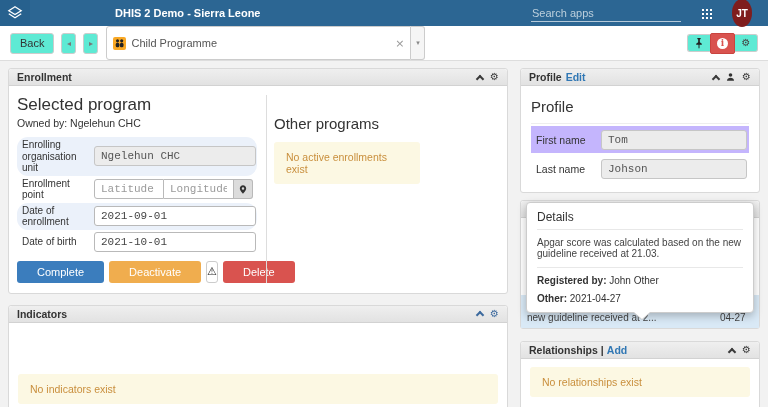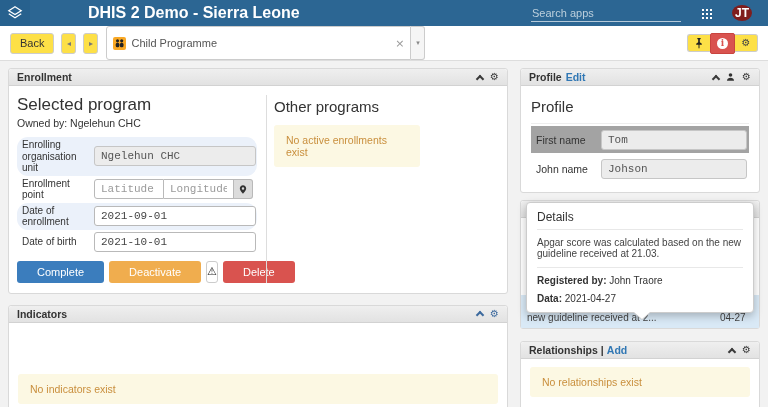--- a/index.html
+++ b/index.html
@@ -3,30 +3,30 @@
 <meta charset="utf-8">
 <style>
   * { box-sizing: border-box; margin: 0; padding: 0; }
   html,body { width:768px; height:407px; overflow:hidden; }
   body { font-family:"Liberation Sans", sans-serif; font-size:11px; color:#333; background:#f2f2f2; }
   .glyph { font-family:"DejaVu Sans", sans-serif; }
 
   
   .topbar { height:26px; background:#2c6693; display:flex; align-items:center; }
   .logo-box { width:30px; height:26px; background:#27618e; display:flex; align-items:center; justify-content:center; }
-  .top-title { color:#fff; font-weight:bold; font-size:16px; margin-left:42px;padding-left:16px; }
+  .top-title { color:#fff; font-weight:bold; font-size:11px; margin-left:69px;padding-left:16px; }
   .top-right { margin-left:auto; display:flex; align-items:center; margin-right:16px; gap:20px; }
   .search-apps { width:150px; background:transparent; border:none; border-bottom:1px solid rgba(255,255,255,.65); color:#fff; font-size:11px; padding:2px 1px; outline:none; }
   .search-apps::placeholder { color:#bccfdc; }
   .grid-icon { width:11px; height:11px; background-image:radial-gradient(circle,#fff 1.3px,transparent 1.4px); background-size:4px 4px; }
-  .avatar { width:20px; height:16px; border-radius:50%; background:#7f1d1d; color:#fff; font-size:12px; font-weight:bold; display:flex; align-items:center; justify-content:center; }
+  .avatar { width:20px; height:28px; border-radius:50%; background:#7f1d1d; color:#fff; font-size:10px; font-weight:bold; display:flex; align-items:center; justify-content:center; }
 
   
   .toolbar { height:35px; background:#fff; border-bottom:1px solid #ddd; display:flex; align-items:center; padding:0 10px; }
-  .btn-plain { background:#fde047; border:1px solid #ccc; border-radius:3px; font-size:11px; color:#333; height:21px; padding:0 9px; display:flex; align-items:center; justify-content:center; }
+  .btn-plain { background:#5eead4; border:1px solid #ccc; border-radius:3px; font-size:11px; color:#333; height:21px; padding:0 9px; display:flex; align-items:center; justify-content:center; }
   .nav-arrow { width:15px; padding:0; margin-left:7px; color:#777; font-size:8px; }
   .program-select { margin-left:8px; display:flex; align-items:stretch; height:34px; }
   .ps-box { width:305px; border:1px solid #ccc; border-radius:3px 0 0 3px; background:#fff; display:flex; align-items:center; padding:0 6px; gap:5px; }
   .app-icon { width:13px; height:13px; border-radius:2px; background:#f9a825; display:flex; align-items:center; justify-content:center; flex:none; }
   .ps-label { color:#555; flex:1; }
   .ps-clear { color:#999; font-size:11px; }
   .ps-caret { width:14px; border:1px solid #ccc; border-left:none; border-radius:0 3px 3px 0; background:#f5f5f5; color:#888; font-size:7px; display:flex; align-items:center; justify-content:center; }
   .tb-right { margin-left:auto; display:flex; align-items:center; }
   .tb-right .btn-sm { width:23px; height:18px; padding:0; display:flex; align-items:center; justify-content:center; }
   .btn-pin { border-radius:3px 0 0 3px; border-right:none; }
@@ -64,35 +64,35 @@
   .inp.half { width:70px; border-radius:3px 0 0 3px; }
   .inp.half2 { width:70px; border-radius:0; border-left:none; }
   .inp::placeholder { color:#9a9a9a; }
   .geo-btn { width:19px; height:20px; background:#dcdcdc; border:1px solid #b9b9b9; border-left:none; border-radius:0 3px 3px 0; display:flex; align-items:center; justify-content:center; }
   .btn-row { display:flex; align-items:center; gap:5px; margin-top:7px; }
   .btn { border:none; border-radius:3px; color:#fff; font-size:11px; height:22px; padding:0 20px; font-family:"Liberation Sans",sans-serif; }
   .btn-complete { background:#3b7dbd; }
   .btn-deactivate { background:#f0ad4e; }
   .btn-warn { background:#fff; border:1px solid #ccc; color:#222; width:24px; padding:0; font-size:11px; }
   .btn-delete { background:#d9534f; margin-left:auto; }
-  .h-other { font-size:15px; font-weight:normal; margin:3px 0 10px; }
+  .h-other { font-size:15px; font-weight:normal; margin:20px 0 10px; }
   .op-alert { width:146px; }
 
   
   .ind-body { padding:7px 9px 13px;margin-top:44px; }
 
   
   .tl-card { margin-top:13px; height:95px; }
   .tl-body { position:relative; padding:8px; height:76px; }
 
   
   .prof-body { padding:8px 10px 10px; }
   .h-prof { font-size:15px; font-weight:normal; margin:4px 0 0; padding-bottom:8px; border-bottom:1px solid #eee; }
   .prof-row { display:flex; align-items:center; min-height:27px; margin-top:2px; }
-  .prof-row.stripe { background:#a3a3a3; }
+  .prof-row.stripe { background:#c4b5fd; }
   .prof-label { width:68px; flex:none; font-size:10.5px; padding-left:5px; }
   .prof-field { flex:1; padding:3px 2px; }
 
   
   .notes-card { position:relative; margin-top:7px; height:129px; }
   .note-row { margin-top:77px; background:#d9e9f6; display:flex; padding:4px 6px; font-size:10px; color:#444; line-height:1.25; }
   .note-text { flex:1; padding-right:4px; }
   .note-date { width:33px; flex:none; text-align:left; }
   .popup { position:absolute; top:1px; left:5px; width:228px; background:#fff; border:1px solid #ccc; border-radius:4px; box-shadow:0 3px 9px rgba(0,0,0,.25); padding:7px 10px 8px; z-index:5; }
   .popup-title { font-size:12px; color:#333; padding-bottom:5px; border-bottom:1px solid #e8e8e8; }
@@ -282,21 +282,21 @@
       </div>
       <div class="prof-body">
         <div class="h-prof">Profile</div>
         <div class="prof-row stripe">
           <div class="prof-label">First name</div>
           <div class="prof-field">
             <input class="inp ro" readonly="" value="Tom" style="">
           </div>
         </div>
         <div class="prof-row">
-          <div class="prof-label">John name</div>
+          <div class="prof-label">Last name</div>
           <div class="prof-field">
             <input class="inp ro" readonly="" value="Johson" style="">
           </div>
         </div>
       </div>
     </div>
 
     <div class="card notes-card">
       <div class="card-header">
         <span class="hdr-icons">
@@ -310,24 +310,24 @@
           <div>2021-</div>
           <div>04-27</div>
         </div>
       </div>
 
       <div class="popup">
         <div class="popup-title">Details</div>
         <div class="popup-note">Apgar score was calculated based on the new guideline received at 21.03.</div>
         <div class="popup-meta">
           <b>Registered by:</b>
-          <span>John Traore</span>
+          <span>John Other</span>
         </div>
         <div class="popup-meta">
-          <b>Data:</b>
+          <b>Other:</b>
           <span>2021-04-27</span>
         </div>
         <div class="popup-arrow"></div>
       </div>
     </div>
 
     <div class="card rel-card">
       <div class="card-header">
         <span>Relationships</span>
         <span style="margin:0 3px;">|</span>

